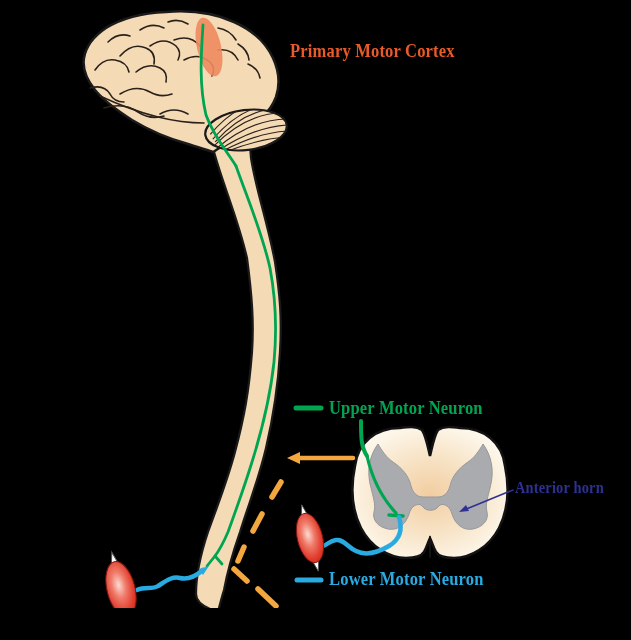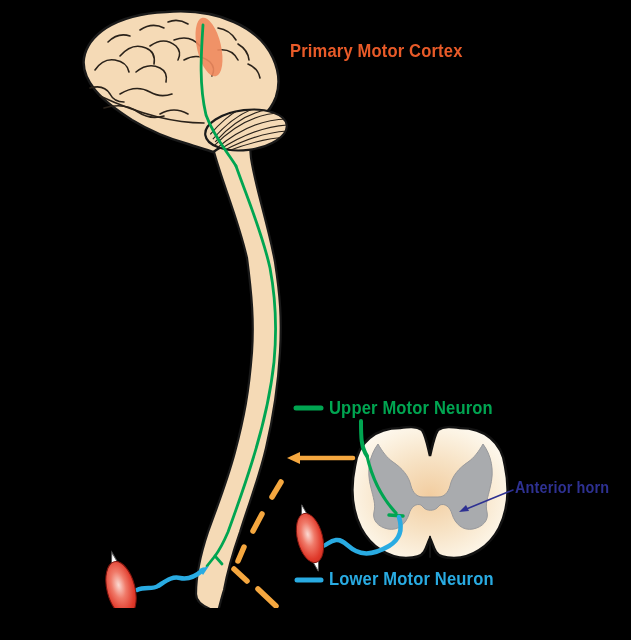--- a/index.html
+++ b/index.html
@@ -1,17 +1,17 @@
 <!DOCTYPE html>
 <html><head>
 <meta charset="utf-8">
 <style>
   html,body{margin:0;padding:0;background:#000;}
   #stage{position:relative;width:631px;height:608px;background:#000;overflow:hidden;
-         font-family:Liberation Sans, sans-serif;}
+         font-family:Liberation Serif, serif;}
   #art{position:absolute;left:0;top:0;}
   .diagram-label{position:absolute;font-weight:bold;font-size:19px;white-space:nowrap;
                  transform:scaleX(.87);transform-origin:0 50%;letter-spacing:.2px;}
   #label-pmc{left:290px;top:40px;}
   #label-umn{left:329px;top:397px;}
   #label-lmn{left:329px;top:568px;}
   #label-ah{left:515px;top:479px;font-size:16px;transform:scaleX(.9);}
   .ln{fill:none;stroke-linecap:round;stroke-linejoin:round;}
   .gyri{fill:none;stroke:#2a221a;stroke-width:1.6;stroke-linecap:round;}
   .hatch{fill:none;stroke:#2a221a;stroke-width:1.1;}

